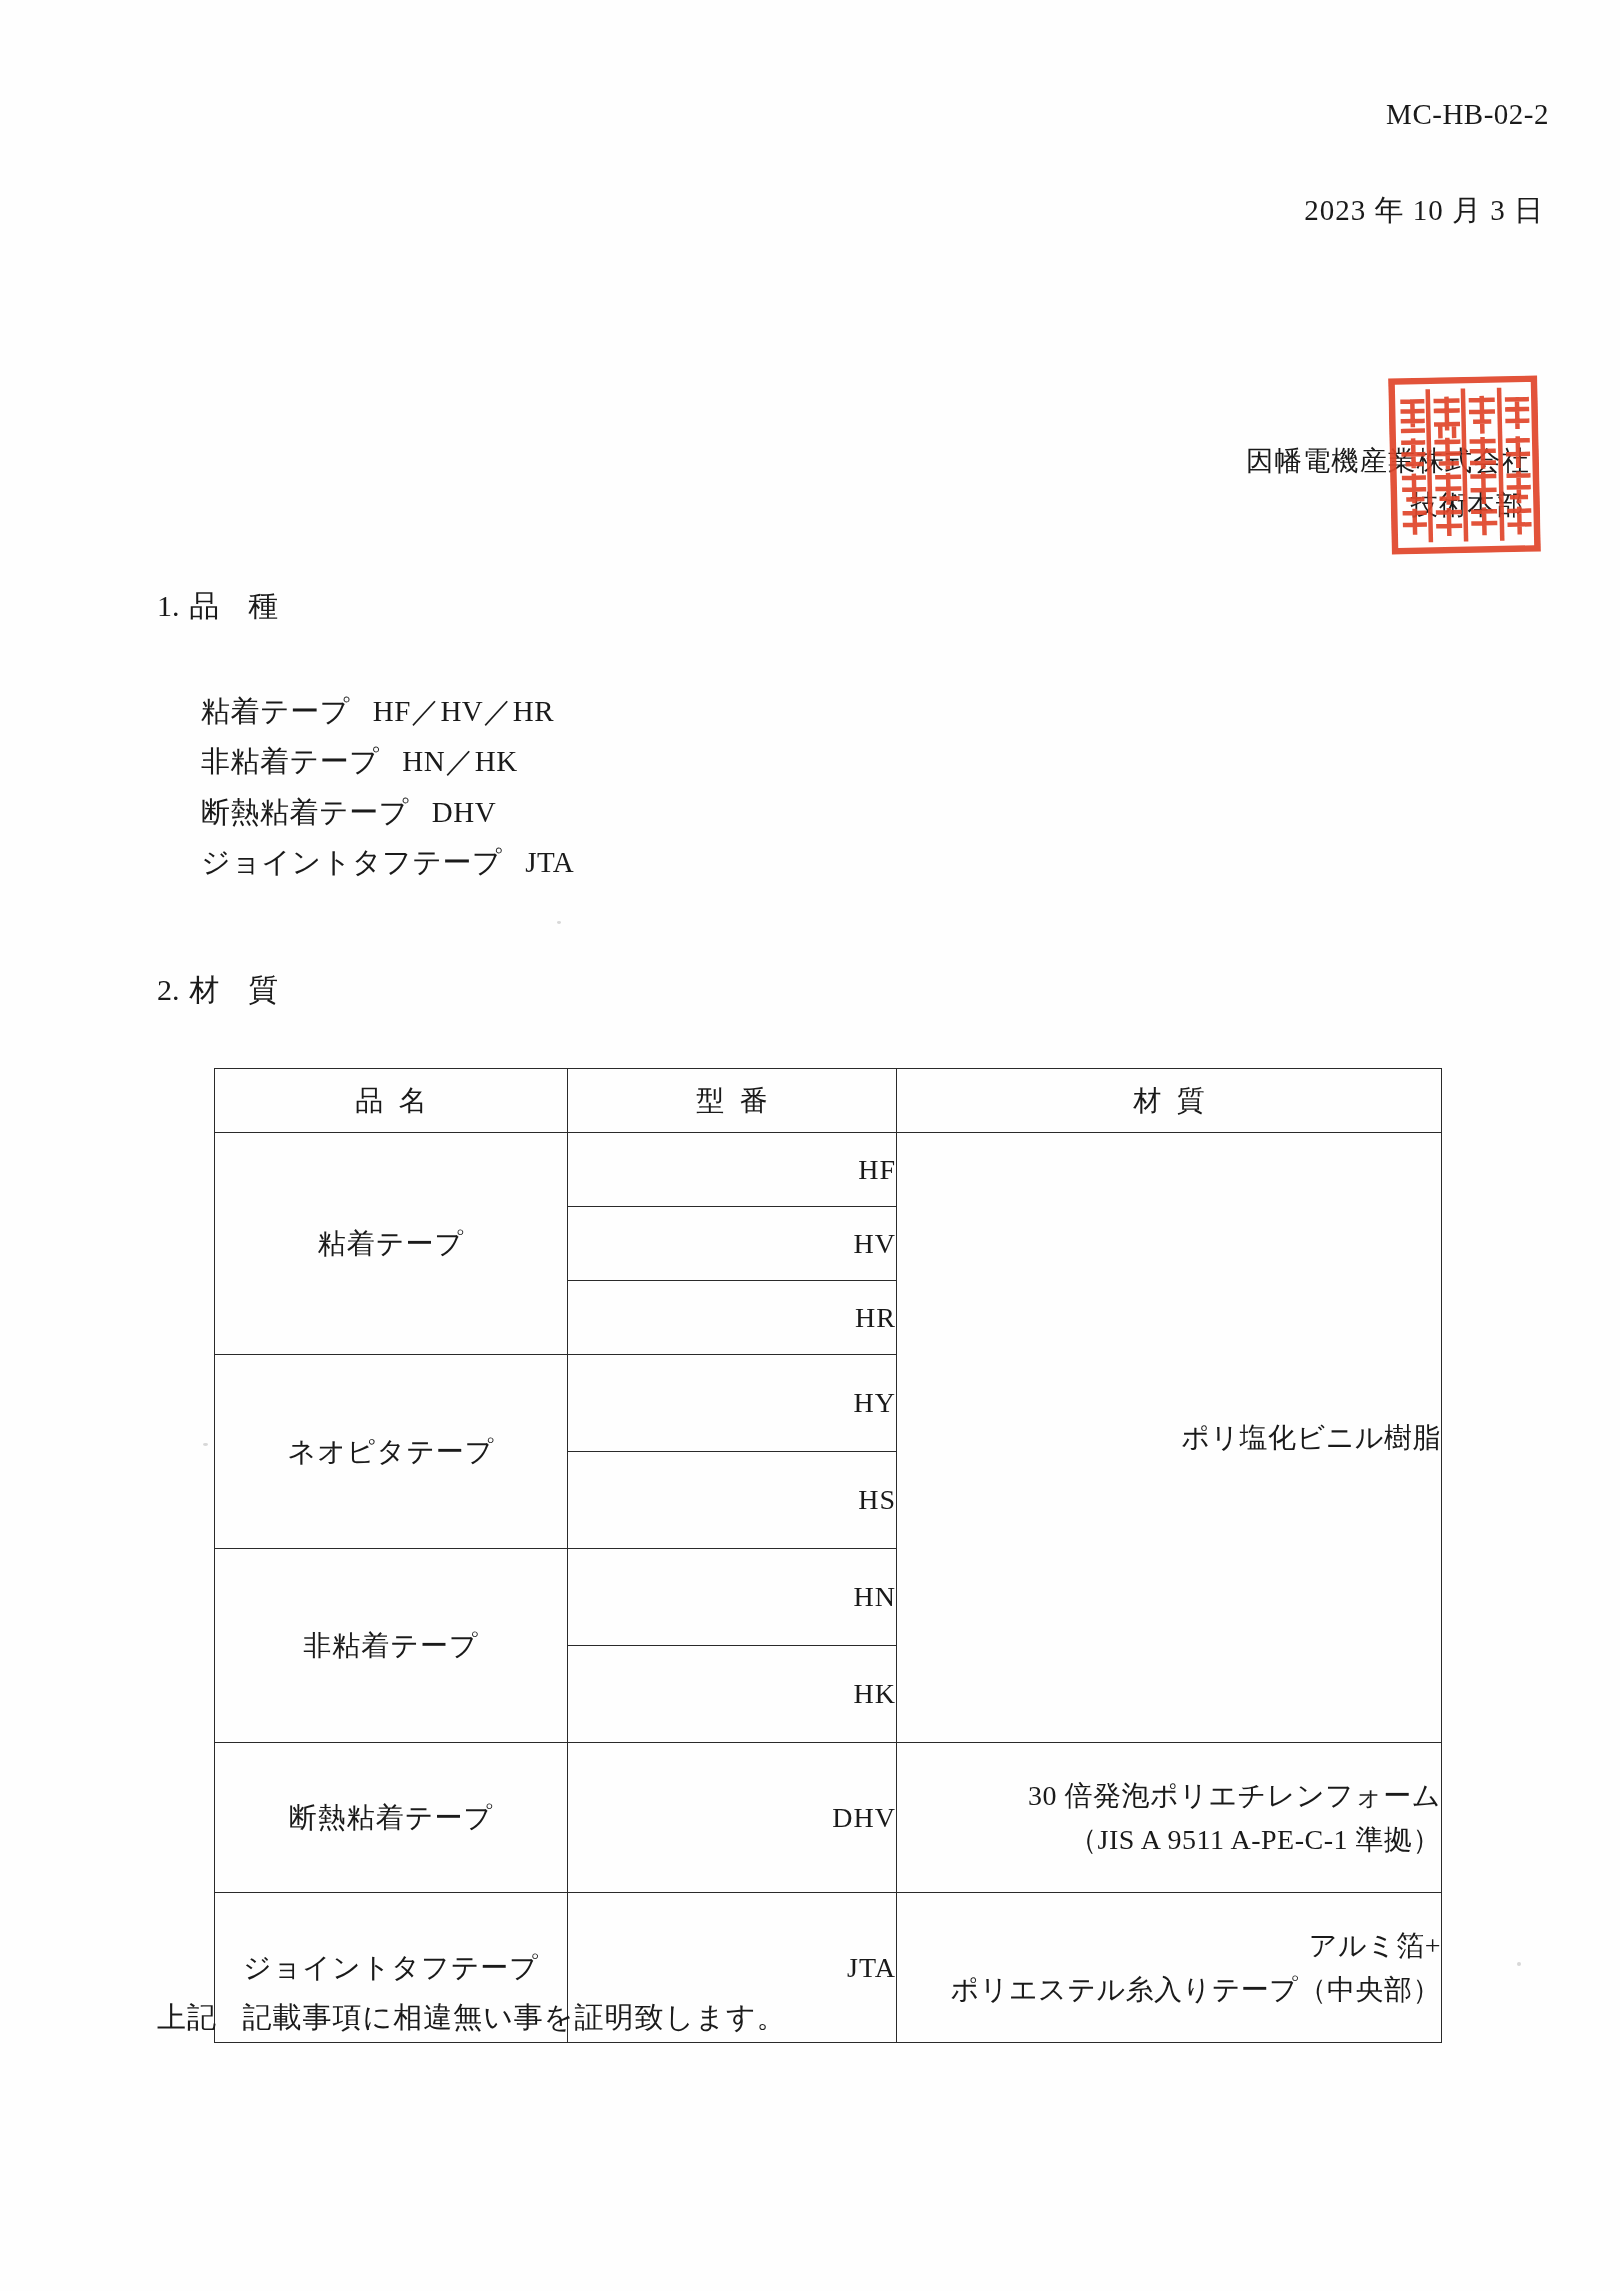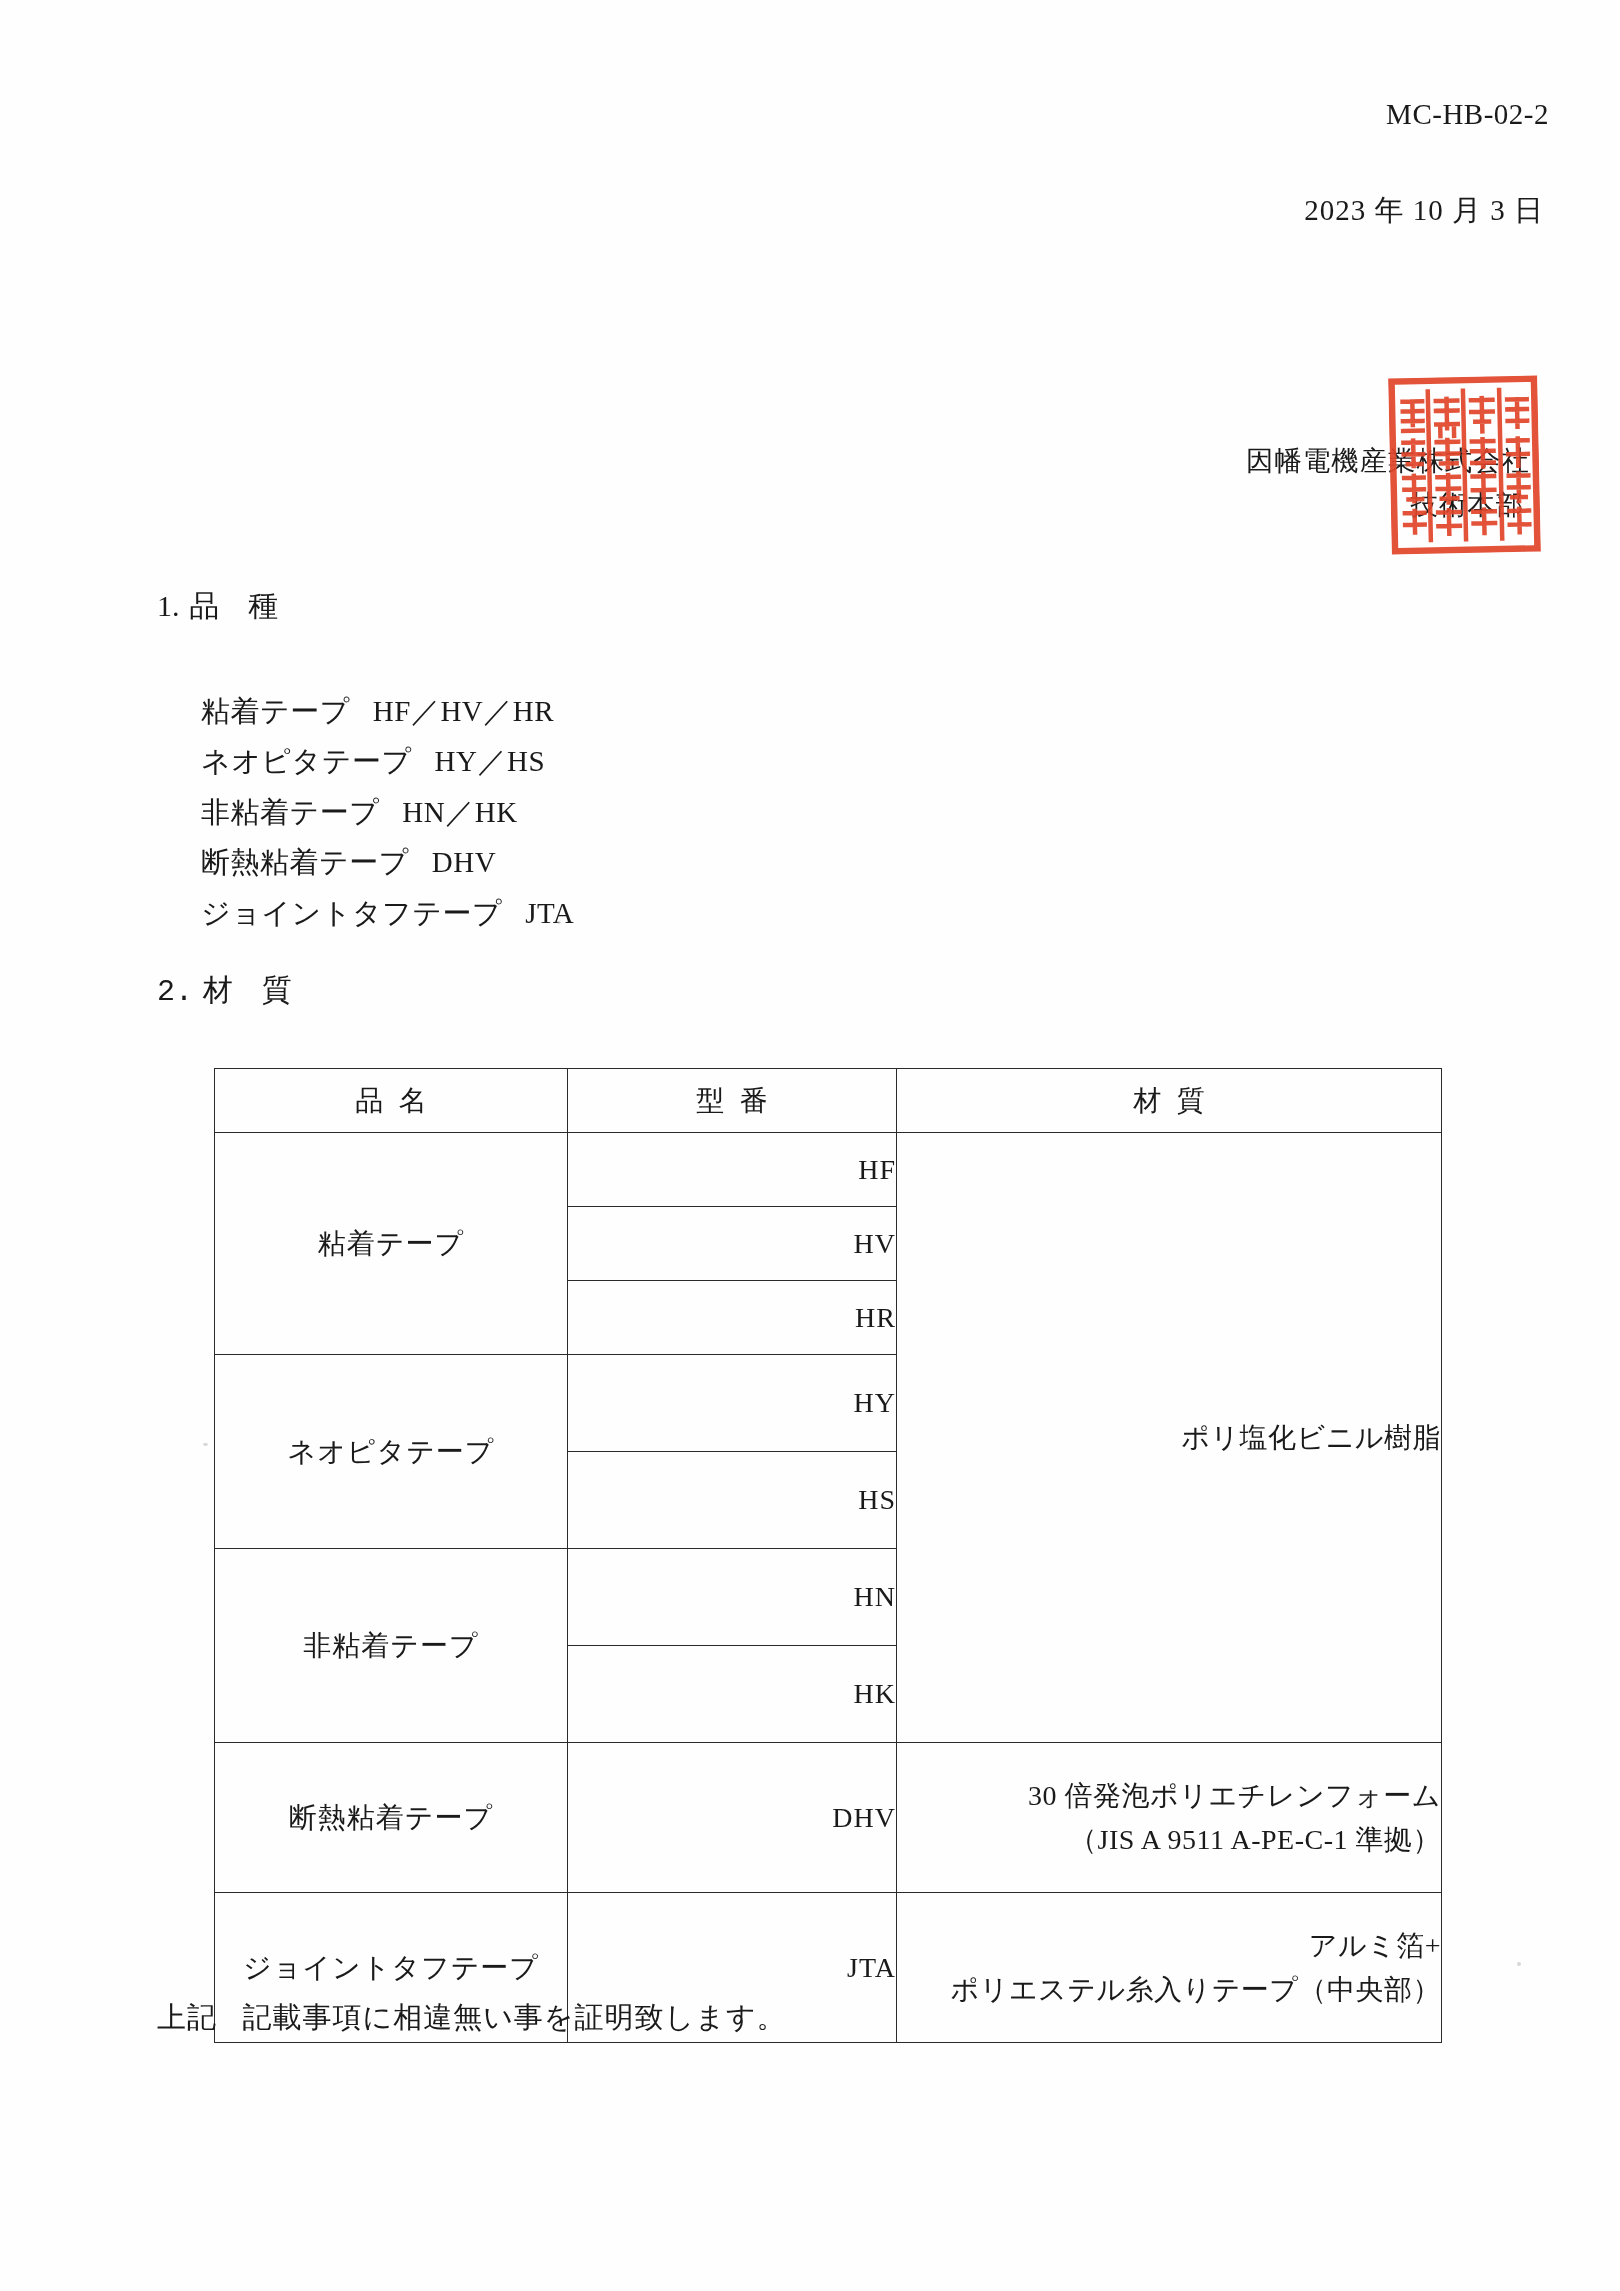--- a/index.html
+++ b/index.html
@@ -83,21 +83,21 @@
   
   .section-head {
     position: absolute;
     left: 157px;
     font-size: 30px;
     white-space: nowrap;
   }
   .section-head .num { margin-right: 9.8px; }
   .section-head .label { letter-spacing: 29px; }
   #sec1-head { top: 586px; }
-  #sec2-head { top: 970px; font-family: Liberation Mono, monospace; }
+  #sec2-head { top: 970px; }
 
   
   .product-list {
     position: absolute;
     top: 686px;
     left: 201px;
     font-size: 29px;
     line-height: 1.74;
   }
   .product-list .row { white-space: nowrap; }
@@ -201,23 +201,20 @@
 
   <div class="section-head" id="sec1-head">
     <span class="num">1.</span><span class="label">品種</span>
   </div>
 
   <div class="product-list">
     <div class="row">
       <span class="pname">粘着テープ</span><span class="pcodes">HF／HV／HR</span>
     </div>
     <div class="row">
-      <span class="pname">ネオピタテープ</span><span class="pcodes">HY／HS</span>
-    </div>
-    <div class="row">
       <span class="pname">非粘着テープ</span><span class="pcodes">HN／HK</span>
     </div>
     <div class="row">
       <span class="pname">断熱粘着テープ</span><span class="pcodes">DHV</span>
     </div>
     <div class="row">
       <span class="pname">ジョイントタフテープ</span><span class="pcodes">JTA</span>
     </div>
   </div>
 

